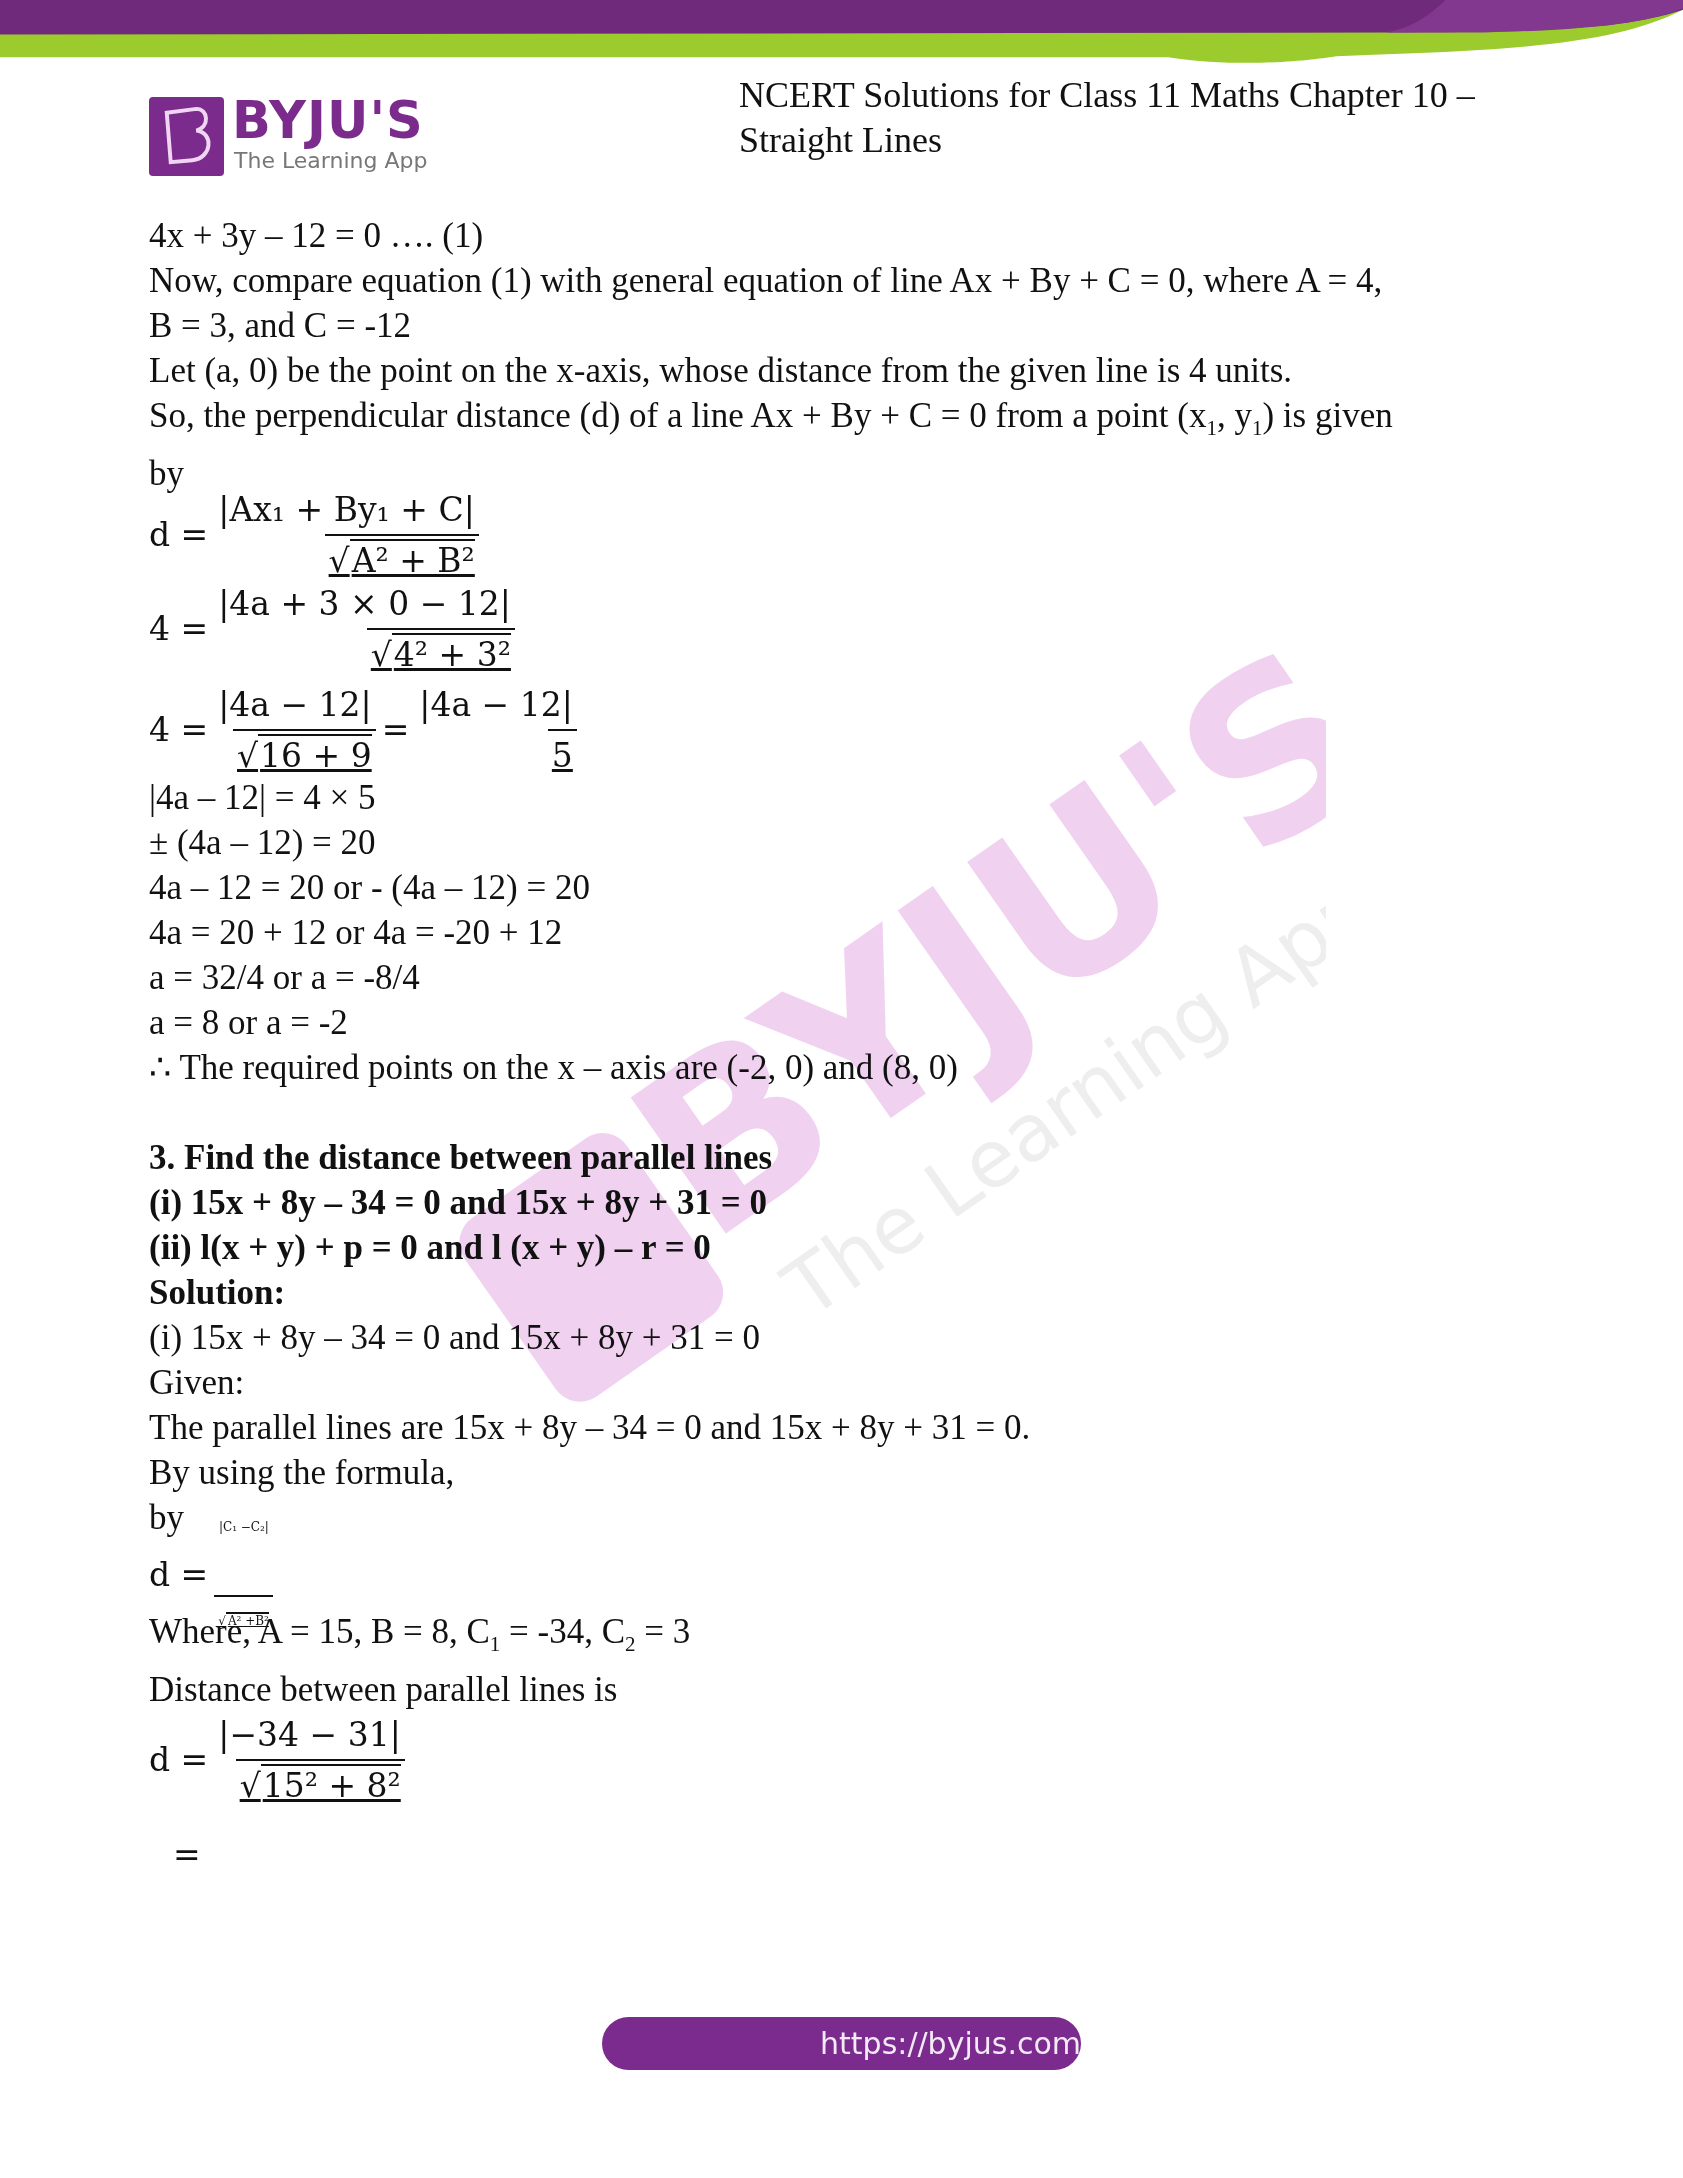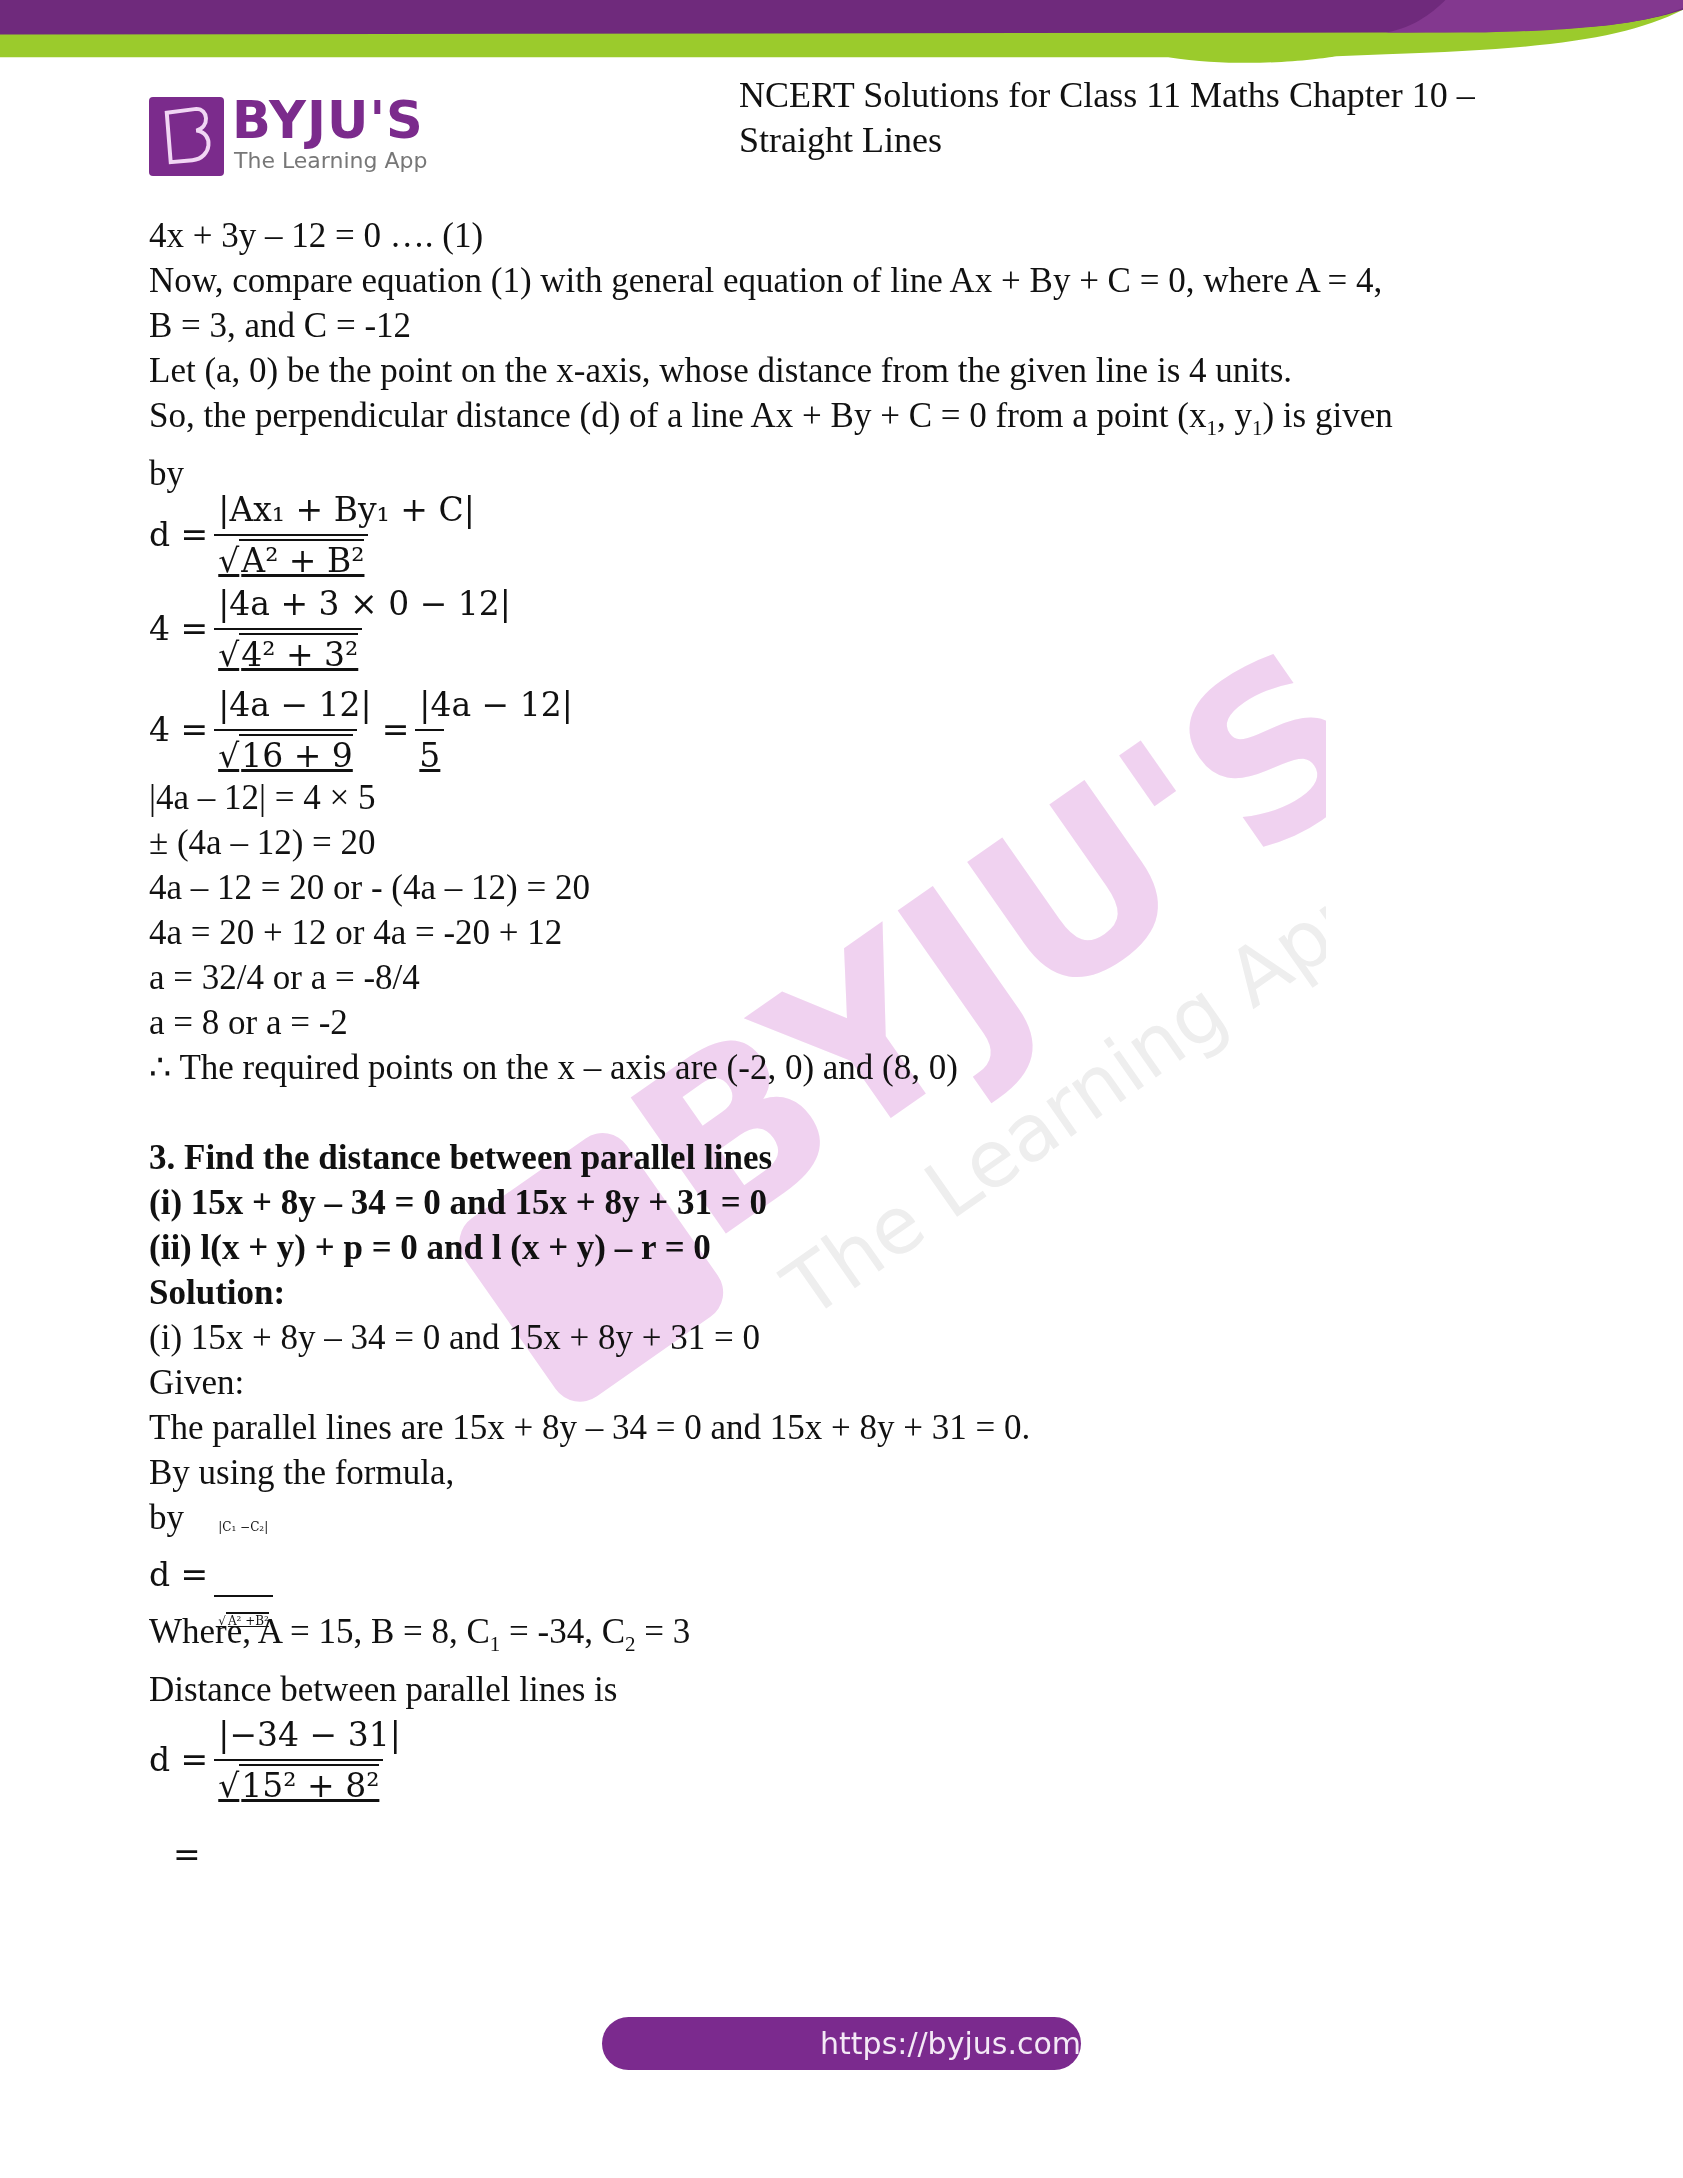--- a/index.html
+++ b/index.html
@@ -13,21 +13,21 @@
   .logo { position: absolute; left: 149px; top: 97px; width: 287px; height: 83px; }
   .logo-box { position: absolute; left: 0; top: 0; width: 75px; height: 79px; background: #7b2b8c; border-radius: 4px; }
   .logo-word { position: absolute; left: 83px; top: -6px; font-family: "DejaVu Sans", sans-serif; font-weight: bold; font-size: 51px; color: #7b2b8c; letter-spacing: 1px; }
   .logo-tag { position: absolute; left: 85px; top: 51px; font-family: "DejaVu Sans", sans-serif; font-size: 22px; color: #777; }
   .doc-title { position: absolute; left: 739px; top: 73px; font-size: 36px; line-height: 45px; width: 851px; }
   .content { position: absolute; left: 149px; top: 213px; width: 1386px; font-size: 35px; line-height: 45px; }
   .line { white-space: nowrap; }
   .bold { font-weight: bold; }
   .gap { height: 45px; }
   .math { font-family: "DejaVu Serif", serif; display: flex; align-items: center; font-size: 33px; }
-  .frac { display: inline-flex; flex-direction: column; align-items: flex-start; margin: 0 6px; }
+  .frac { display: inline-flex; flex-direction: column; align-items: flex-end; margin: 0 6px; }
   .num { padding: 0 4px 2px; }
   .den { border-top: 2.5px solid #111; padding: 2px 4px 0; text-decoration: underline; }
   .sqrt { border-top: 2px solid #111; padding-left: 2px; }
   .small { font-size: 12px; gap: 43px; }
   sub, sup { font-size: 60%; }
   .footer-pill {
     position: absolute; left: 602px; top: 2017px; width: 479px; height: 53px;
     background: #7b2a8e; border-radius: 27px; color: #f4e9f6;
     font-family: "DejaVu Sans", sans-serif; font-size: 30px; text-align: right; line-height: 53px;
   }

